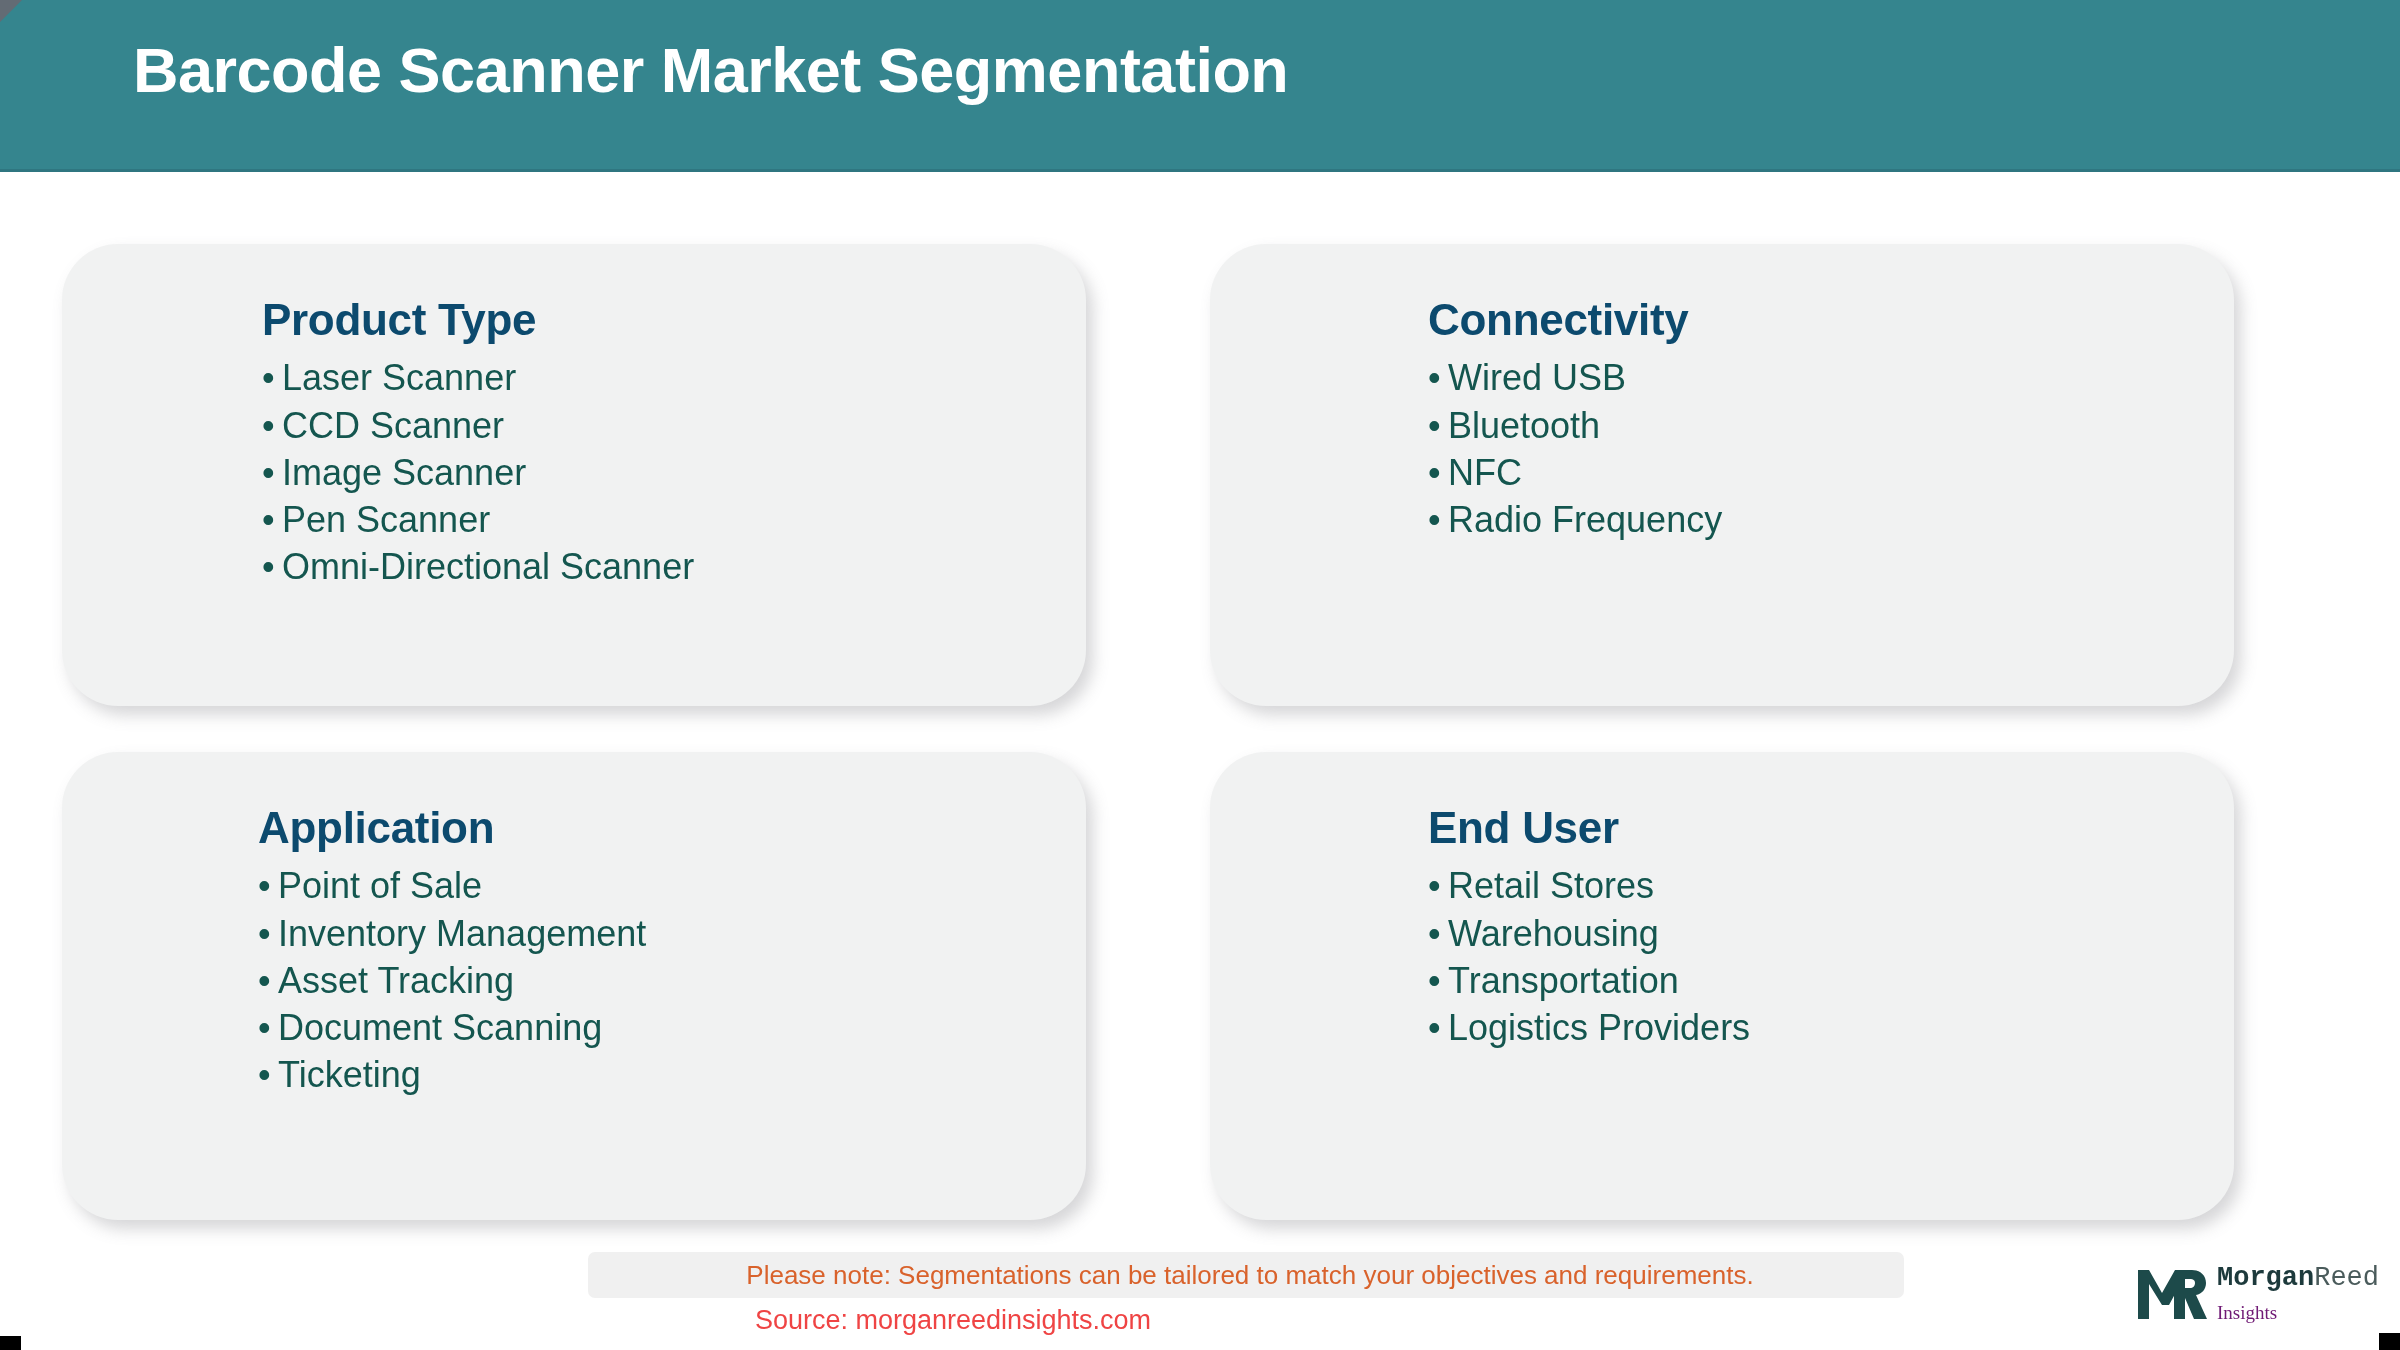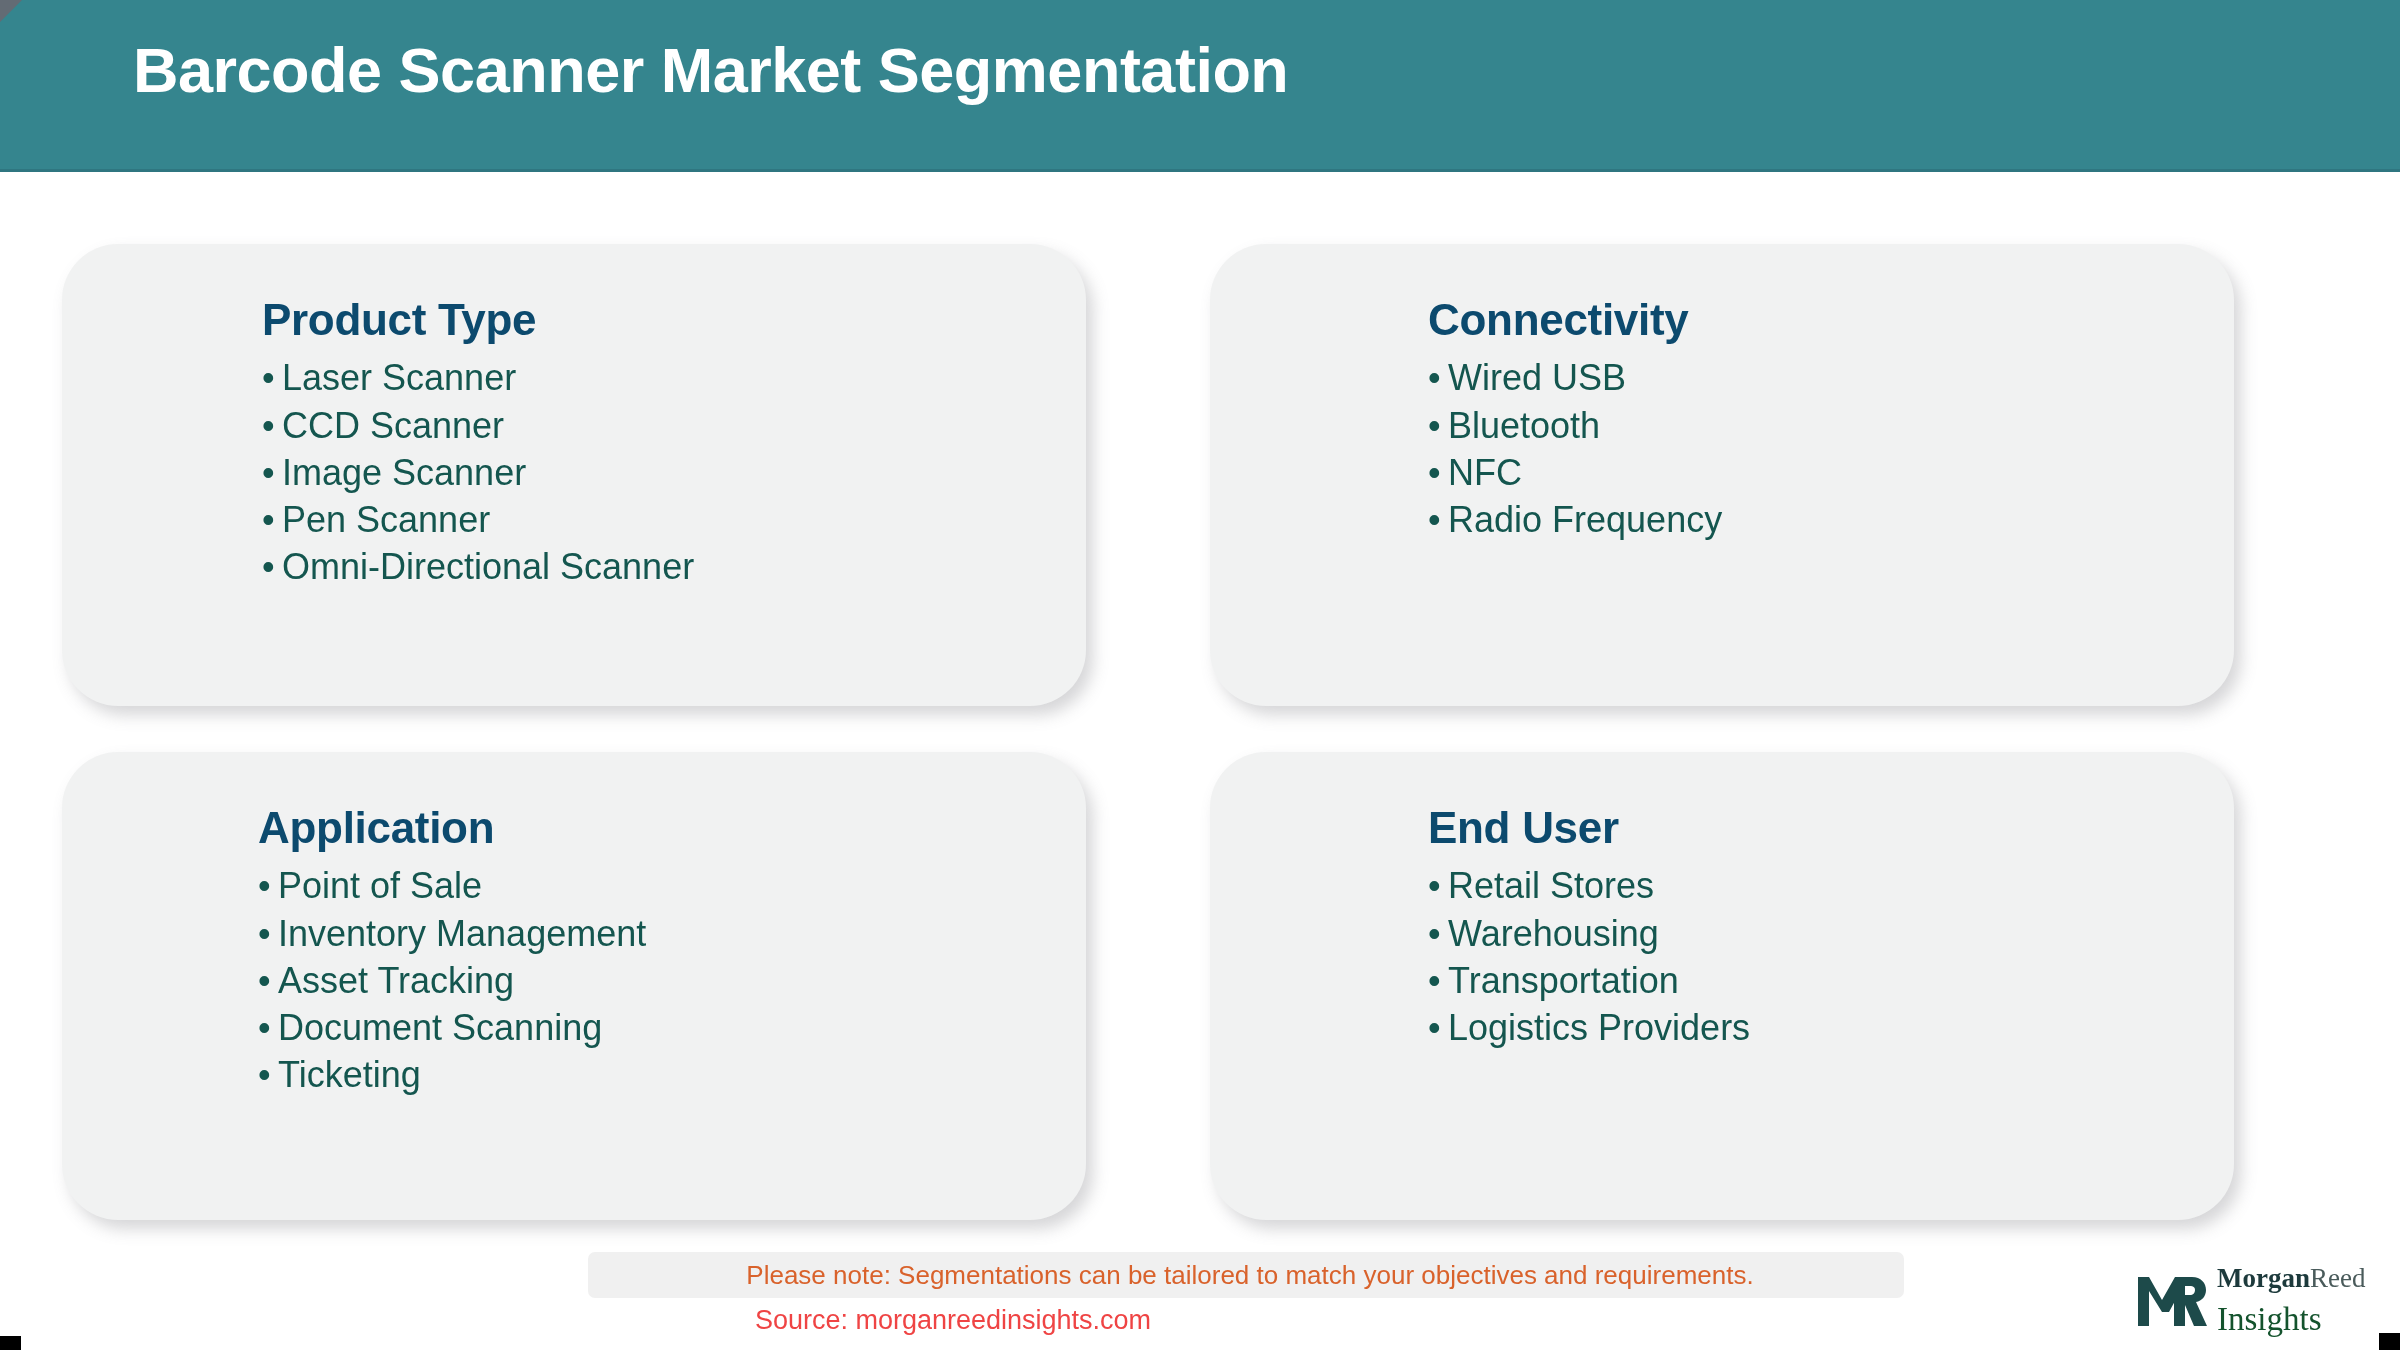--- a/index.html
+++ b/index.html
@@ -149,31 +149,31 @@
     align-items: center;
     gap: 9px;
   }
   .logo-mark { display: block; }
   .logo-words {
     display: flex;
     flex-direction: column;
     line-height: 1.0;
   }
   .logo-line1 {
-    font-family: Liberation Serif, serif;
+    font-family: Liberation Mono, monospace;
     font-size: 27px;
     color: #1d3a3c;
     white-space: nowrap;
   }
   .logo-line1 .w-bold { font-weight: bold; }
   .logo-line1 .w-reg  { font-weight: normal; color: #4a5b5b; }
   .logo-line2 {
     font-family: "Liberation Serif", serif;
-    font-size: 33px;
-    color: #14532d;
+    font-size: 19px;
+    color: #701a75;
     white-space: nowrap;
     margin-top: 11px;
   }
 
   
   .corner-square-bl {
     position: absolute;
     left: 0;
     top: 1336px;
     width: 21px;

